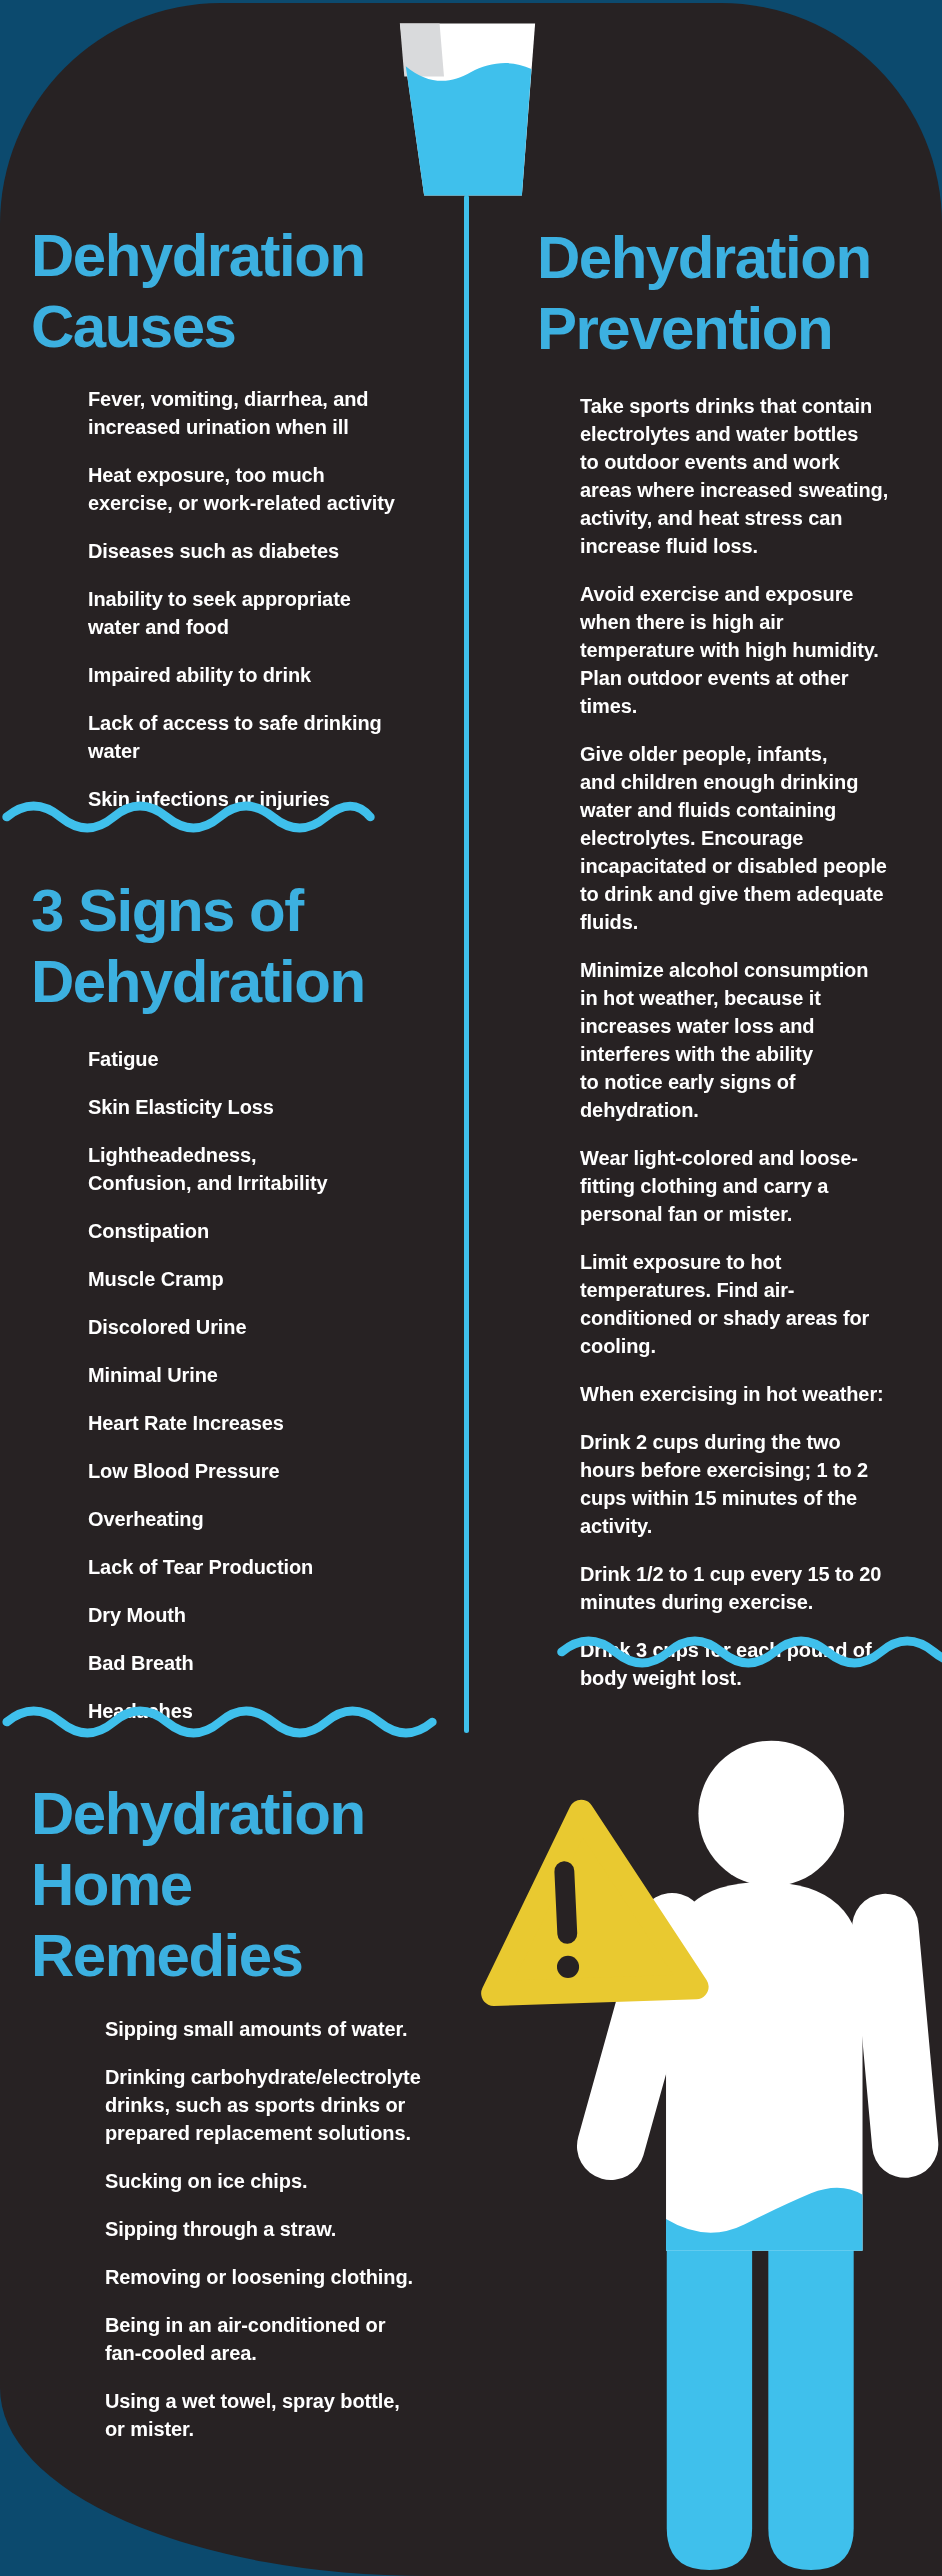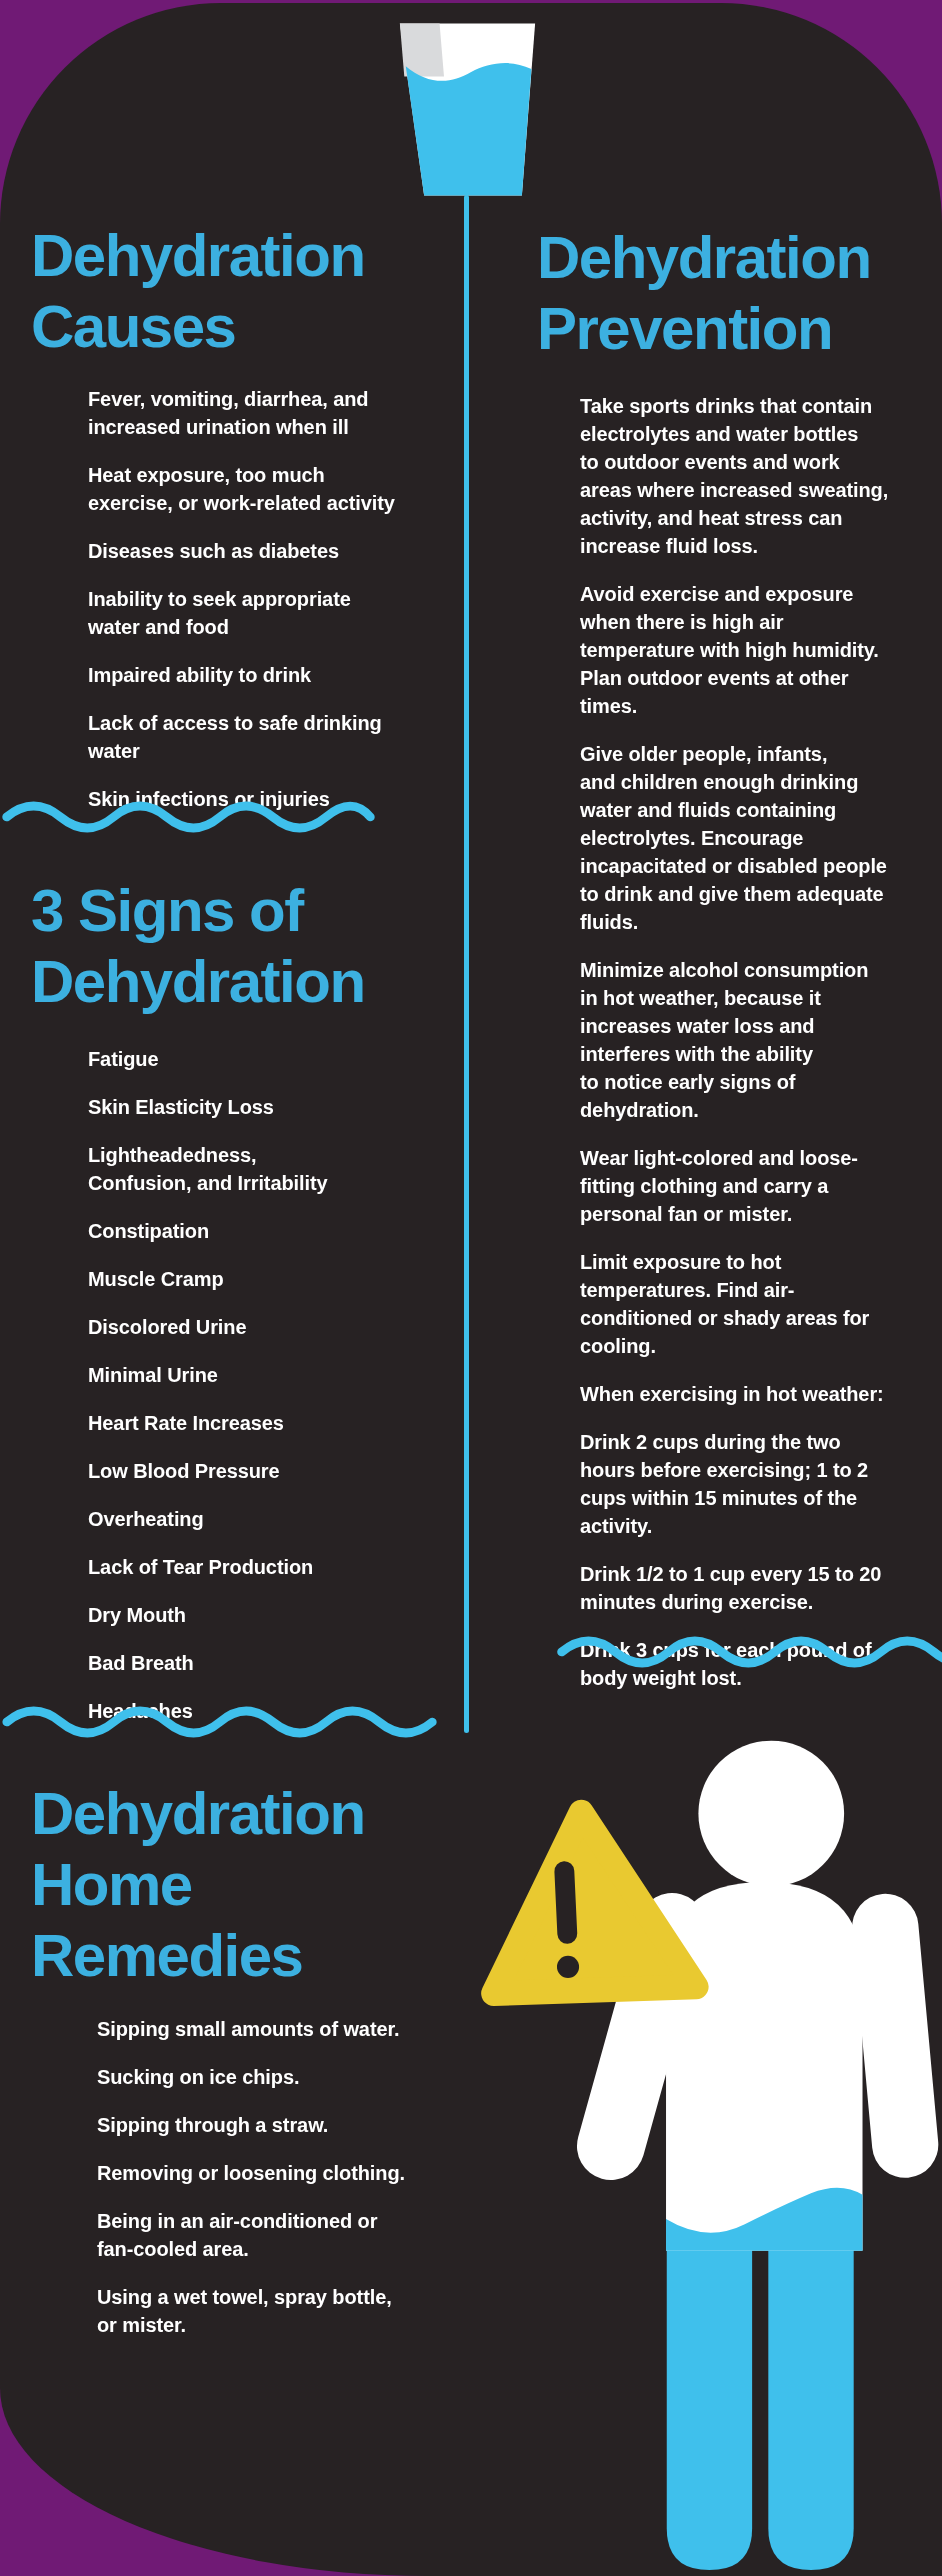--- a/index.html
+++ b/index.html
@@ -1,18 +1,18 @@
 <!DOCTYPE html>
 <html style="font-size:11.8px"><head>
 <meta charset="utf-8">
 <style>
   html,body{margin:0;padding:0;background:#3fc0ec;}
   .stage{
     position:relative;width:942px;height:2576px;overflow:hidden;
-    background:#701a75;
+    background:#0c4a6e;
     font-family:"Liberation Sans","DejaVu Sans",sans-serif;
   }
   .panel{
     position:absolute;left:0;right:0;top:2.9px;bottom:0;
     background:#272223;
     border-top-left-radius:221px;
     border-top-right-radius:221px;
     border-bottom-left-radius:427px 188px;
     border-bottom-right-radius:0;
   }
@@ -78,21 +78,23 @@
 Confusion, and Irritability</div><div class="item">Constipation</div><div class="item">Muscle Cramp</div><div class="item">Discolored Urine</div><div class="item">Minimal Urine</div><div class="item">Heart Rate Increases</div><div class="item">Low Blood Pressure</div><div class="item">Overheating</div><div class="item">Lack of Tear Production</div><div class="item">Dry Mouth</div><div class="item">Bad Breath</div><div class="item">Headaches</div></div>
 
   <svg class="wave" style="left:0;top:1706px;" width="450" height="32" viewBox="0 0 612 44">
     <path d="M6,22 Q43,-8 80,22 T153,22 T226,22 T299,22 T372,22 T445,22 T518,22 T591,22" fill="none" stroke="#3fc0ec" stroke-width="12" stroke-linecap="round"></path>
   </svg>
 
   <div class="title" style="left:31px;top:1778px;">Dehydration
 Home
 Remedies</div>
 
-  <div class="list" style="left:97px;top:2015px;width:383px;"><div class="item">Sipping small amounts of water.</div><div class="item">Sucking on ice chips.</div><div class="item">Sipping through a straw.</div><div class="item">Removing or loosening clothing.</div><div class="item">Being in an air-conditioned or
+  <div class="list" style="left:105px;top:2015px;width:383px;"><div class="item">Sipping small amounts of water.</div><div class="item">Drinking carbohydrate/electrolyte
+drinks, such as sports drinks or
+prepared replacement solutions.</div><div class="item">Sucking on ice chips.</div><div class="item">Sipping through a straw.</div><div class="item">Removing or loosening clothing.</div><div class="item">Being in an air-conditioned or
 fan-cooled area.</div><div class="item">Using a wet towel, spray bottle,
 or mister.</div></div>
 
   <div class="title" style="left:537px;top:222px;">Dehydration
 Prevention</div>
 
   <div class="paras" style="left:580px;top:392px;width:353px;"><div class="item">Take sports drinks that contain
 electrolytes and water bottles
 to outdoor events and work
 areas where increased sweating,

